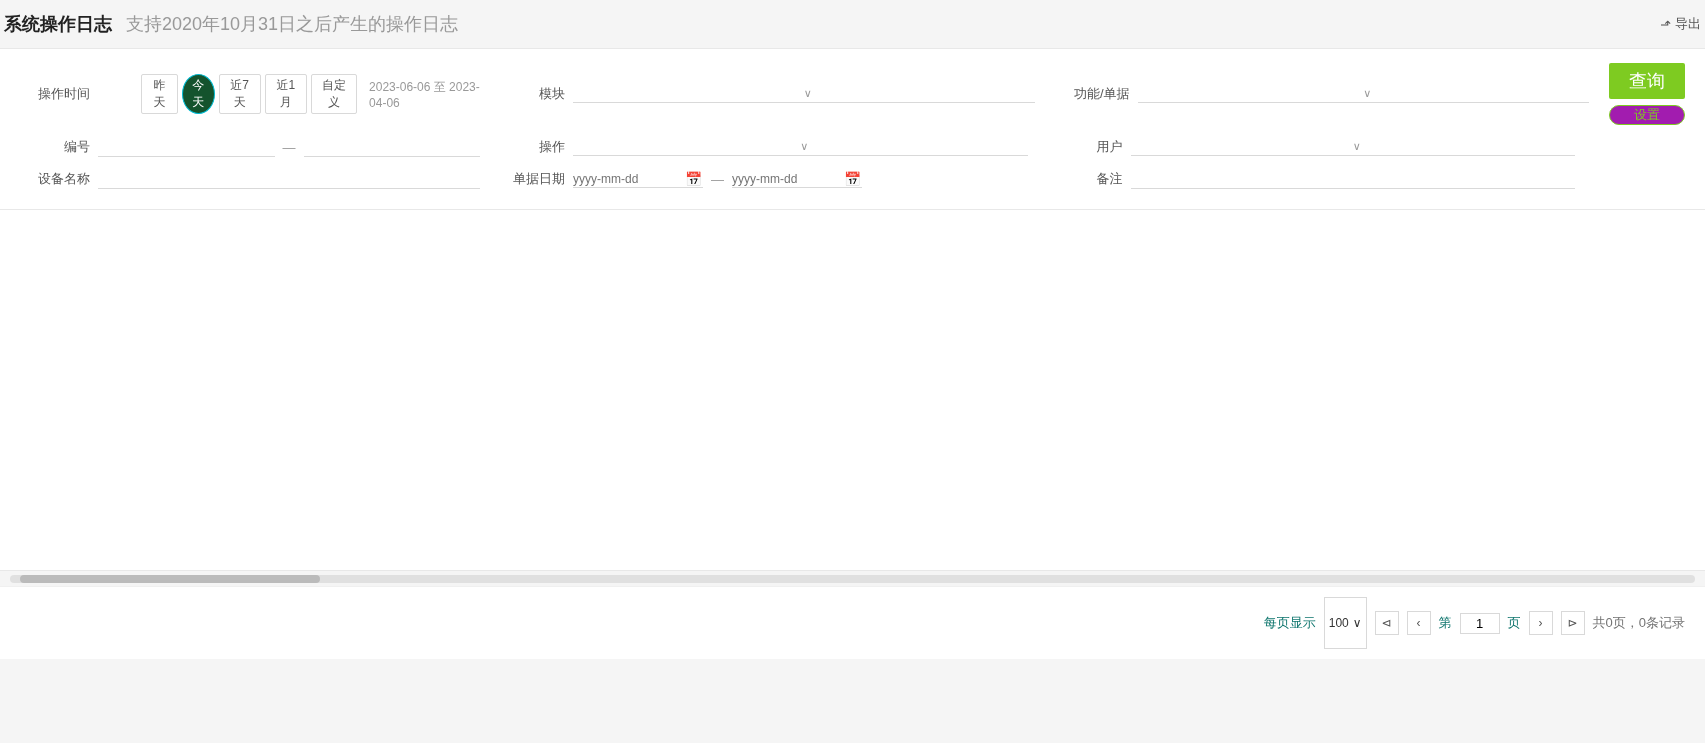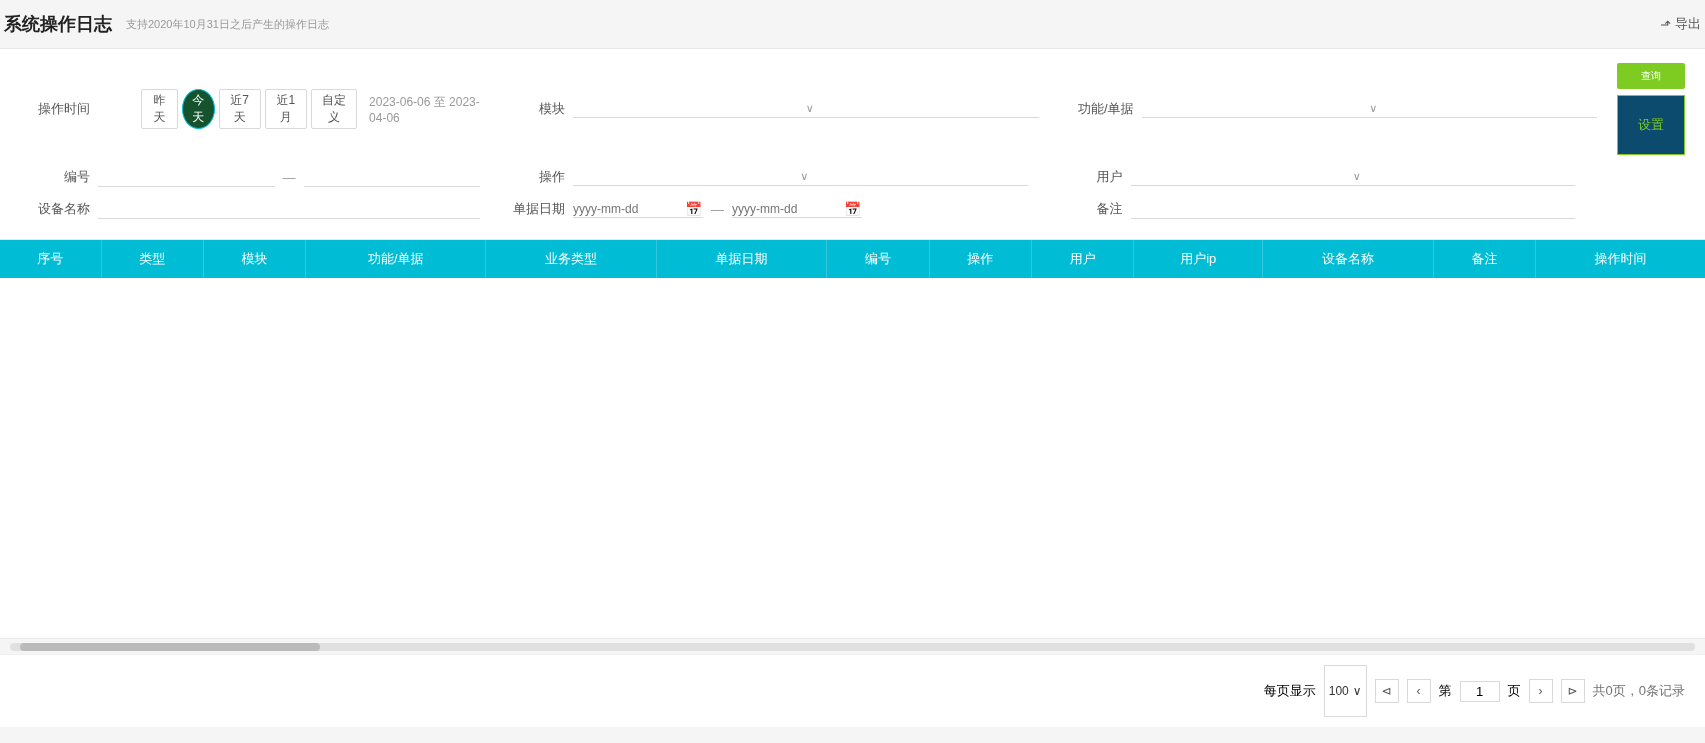--- a/index.html
+++ b/index.html
@@ -16,21 +16,21 @@
       background: #f5f5f5;
       border-bottom: 1px solid #e8e8e8;
     }
     .page-title {
       font-size: 18px;
       font-weight: bold;
       color: #222;
       margin-right: 14px;
     }
     .page-subtitle {
-      font-size: 11px;
+      font-size: 18px;
       color: #999;
     }
     .export-btn {
       margin-left: auto;
       display: flex;
       align-items: center;
       gap: 4px;
       background: none;
       border: none;
       cursor: pointer;
@@ -139,30 +139,30 @@
       gap: 6px;
       margin-left: 20px;
     }
     .btn-query {
       background: #7ecb21;
       color: #fff;
       border: none;
       padding: 6px 20px;
       cursor: pointer;
       border-radius: 2px;
-      font-size: 10px;
+      font-size: 18px;
       font-family: Liberation Serif, serif;
     }
     .btn-settings {
-      background: #0c4a6e;
+      background: #a21caf;
       color: #7ecb21;
       border: 1px solid #7ecb21;
-      padding: 20px 20px;
-      cursor: pointer;
-      border-radius: 0;
+      padding: 0 20px;
+      cursor: pointer;
+      border-radius: 10px;
       font-size: 13px;
     }
     .collapse-bar {
       text-align: center;
       padding: 6px 0 10px 0;
       color: #00bcd4;
       cursor: pointer;
       font-size: 12px;
     }
     .collapse-bar span {
@@ -222,21 +222,21 @@
       display: flex;
       align-items: center;
       justify-content: flex-end;
       padding: 10px 20px;
       background: #fff;
       border-top: 1px solid #f0f0f0;
       gap: 8px;
       font-size: 13px;
     }
     .pagination-label {
-      color: #000000;
+      color: #0f766e;
     }
     .page-size-select {
       border: 1px solid #d9d9d9;
       padding: 18px 4px;
       font-size: 12px;
       display: flex;
       align-items: center;
       gap: 4px;
       cursor: pointer;
     }
@@ -380,41 +380,20 @@
     <div class="filter-col" style="flex:1; margin-left:20px;">
       <span class="filter-label" style="width:75px;">备注</span>
       <input class="filter-input" style="">
     </div>
     <div style="width:90px; margin-left:20px;"></div>
   </div>
 
 </div>
 
 <div class="table-area">
-  <table>
-    <thead>
-      <tr>
-        <th>序号</th>
-        <th>类型</th>
-        <th>模块</th>
-        <th>功能/单据</th>
-        <th>业务类型</th>
-        <th>单据日期</th>
-        <th>编号</th>
-        <th>操作</th>
-        <th>用户</th>
-        <th>用户ip</th>
-        <th>设备名称</th>
-        <th>备注</th>
-        <th>操作时间</th>
-      </tr>
-    </thead>
-    <tbody>
-    </tbody>
-  </table>
   <div class="table-empty"></div>
 </div>
 
 <div class="scrollbar-area">
   <div class="scrollbar-track">
     <div class="scrollbar-thumb"></div>
   </div>
 </div>
 
 <div class="pagination-bar">

